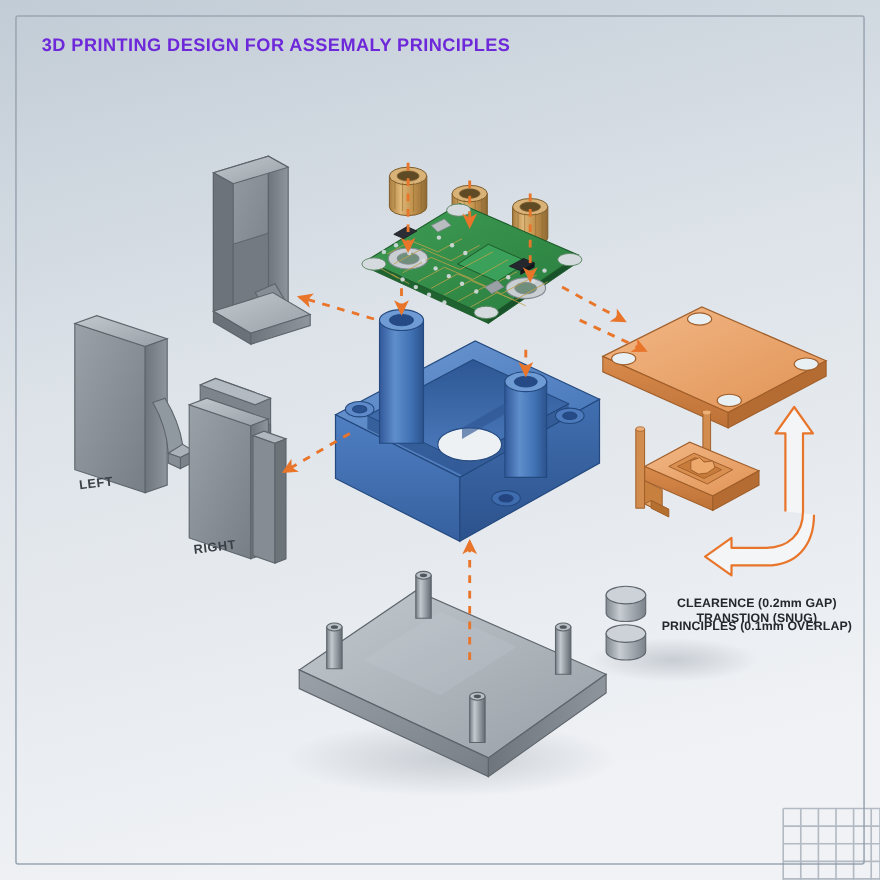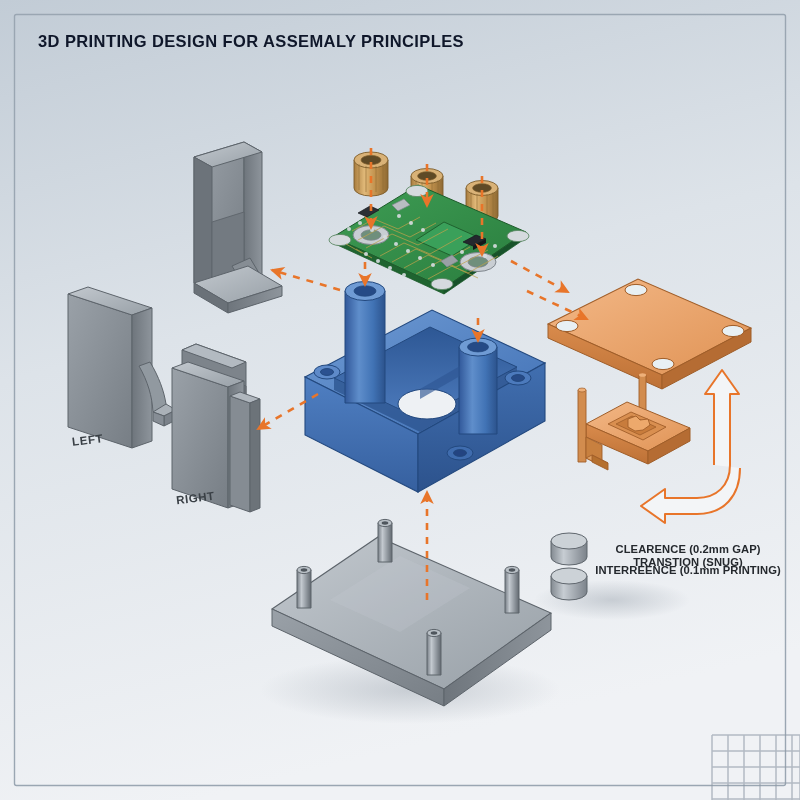--- a/index.html
+++ b/index.html
@@ -6,21 +6,21 @@
   body{
     width:800px;height:800px;overflow:hidden;
     font-family:"Liberation Sans","DejaVu Sans",sans-serif;
     background:#c6d0d8;
   }
   #stage{position:relative;width:800px;height:800px;}
   #scene{position:absolute;inset:0;}
   .ttl{
     position:absolute;left:38px;top:32px;
     font-size:16.5px;font-weight:700;letter-spacing:.4px;
-    color:#0f172a;white-space:nowrap;
+    color:#6d28d9;white-space:nowrap;
   }
   .lbl{
     position:absolute;font-size:11.5px;font-weight:700;
     letter-spacing:.6px;color:#3a4046;white-space:nowrap;
   }
   .legtxt{
     position:absolute;font-size:11.2px;font-weight:700;
     letter-spacing:.1px;color:#24282d;white-space:nowrap;
     text-align:center;
   }
@@ -394,16 +394,16 @@
       </g>
     </g>
   </svg>
 
   <div class="ttl">3D PRINTING DESIGN FOR ASSEMALY PRINCIPLES</div>
 
   <div class="lbl" style="left:72px;top:434px;transform:rotate(-7deg);">LEFT</div>
   <div class="lbl" style="left:176px;top:492px;transform:rotate(-7deg);">RIGHT</div>
 
   <div class="legtxt" style="left:688px;top:543px;transform:translateX(-50%);">CLEARENCE (0.2mm GAP)</div>
-  <div class="legtxt" style="left:688px;top:564px;transform:translateX(-50%);">INTERREENCE (0.1mm PRINTING)</div>
+  <div class="legtxt" style="left:688px;top:564px;transform:translateX(-50%);">PRINCIPLES (0.1mm OVERLAP)</div>
   <div class="legtxt" style="left:688px;top:556px;transform:translateX(-50%);">TRANSTION (SNUG)</div>
 
 </div>
 
 </body></html>

